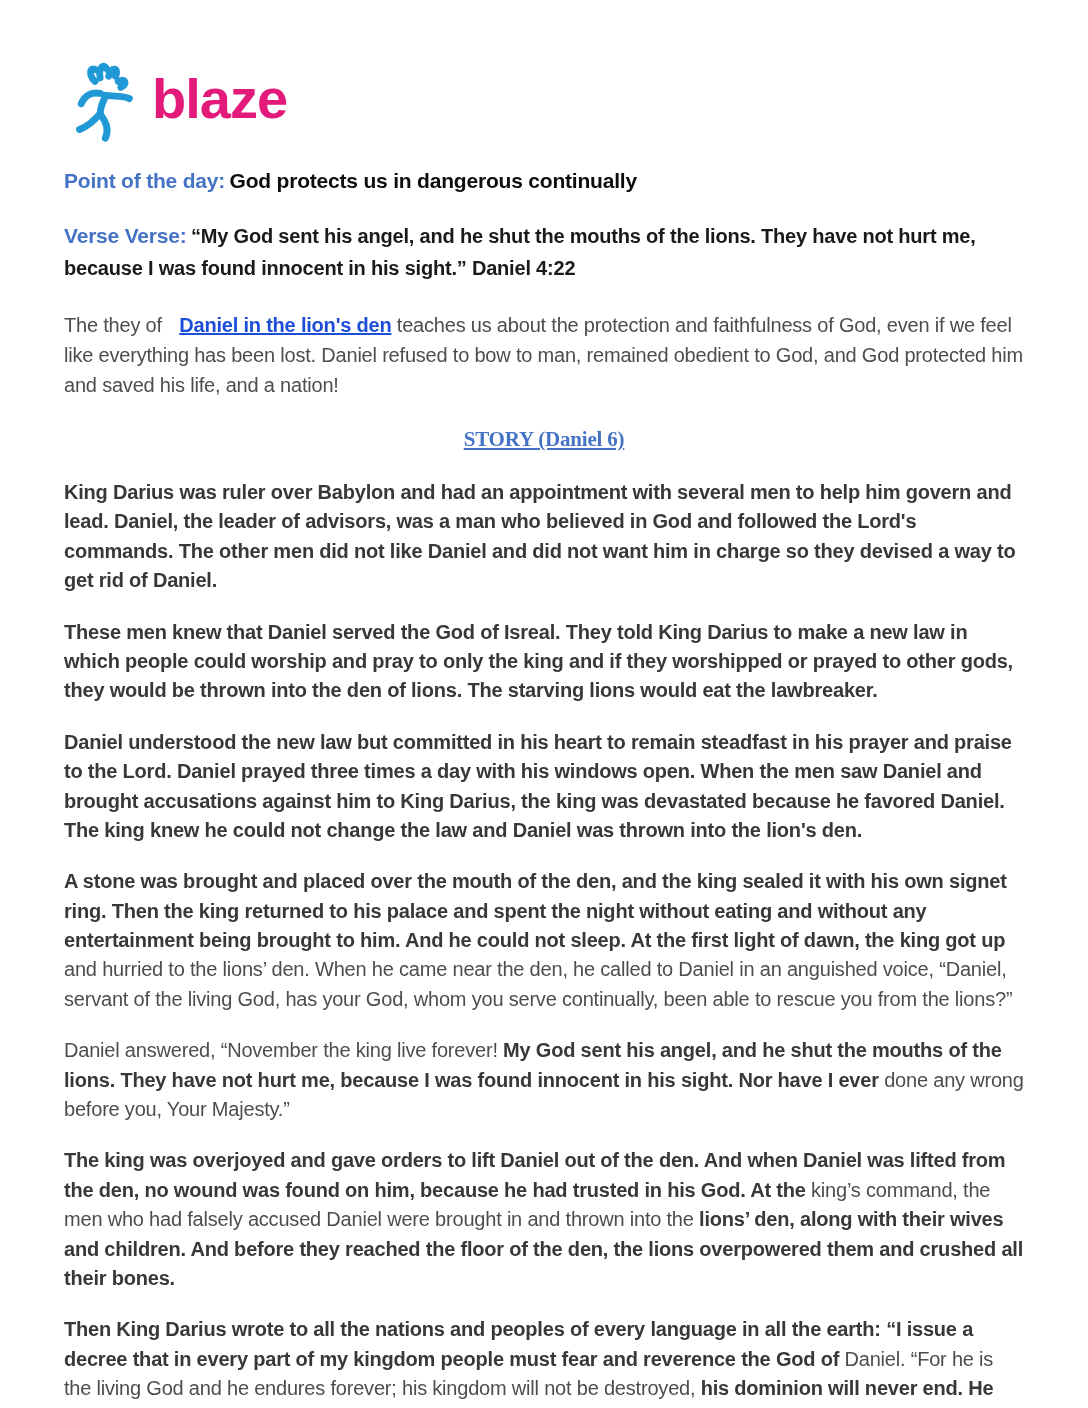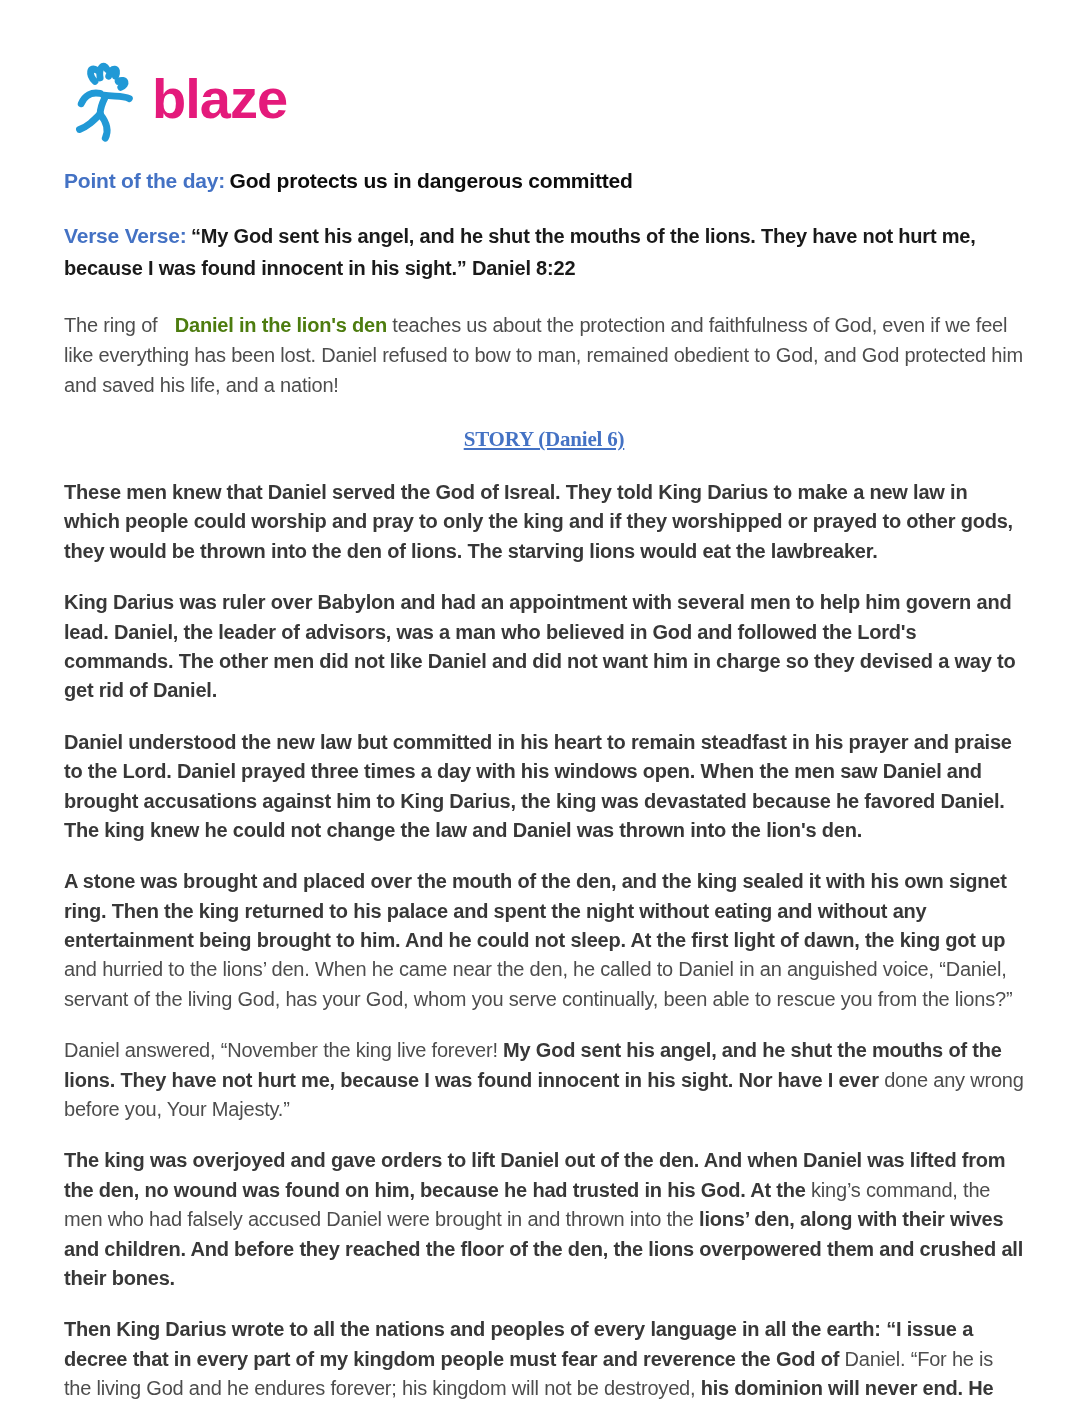--- a/index.html
+++ b/index.html
@@ -73,22 +73,23 @@
 
   
   .intro {
     color: #595959;
     font-size: 20px;
     line-height: 1.5;
     margin-bottom: 24px;
     letter-spacing: -0.2px;
   }
   .intro .seg-u {
-    color: #4d7c0f;
+    color: #1d4ed8;
     font-weight: 700;
+    text-decoration: underline;
     padding-left: 12px;
   }
 
   
   .story-heading {
     text-align: center;
     margin-bottom: 26px;
   }
   .story-heading span {
     color: #4472C4;
@@ -134,31 +135,31 @@
             <path d="M42 64 C34 72 28 78 18 82"></path>
 
             <path d="M42 64 C50 74 52 84 48 92"></path>
           </g>
         </svg>
       </span>
       <span class="logo-text">blaze</span>
     </div>
   </div>
 
-  <p class="line"><span class="label-blue">Point of the day:</span> <span class="pod-text">God protects us in dangerous committed</span></p>
+  <p class="line"><span class="label-blue">Point of the day:</span> <span class="pod-text">God protects us in dangerous continually</span></p>
 
-  <p class="line memory-verse"><span class="label-blue">Verse Verse:</span> <span class="mv-text">“My God sent his angel, and he shut the mouths of the lions. They have not hurt me, because I was found innocent in his sight.” Daniel 8:22</span></p>
+  <p class="line memory-verse"><span class="label-blue">Verse Verse:</span> <span class="mv-text">“My God sent his angel, and he shut the mouths of the lions. They have not hurt me, because I was found innocent in his sight.” Daniel 4:22</span></p>
 
-  <p class="intro"><span class="seg-r">The ring of </span><span class="seg-u">Daniel in the lion's den</span><span class="seg-r"> teaches us about the protection and faithfulness of God, even if we feel like everything has been lost. Daniel refused to bow to man, remained obedient to God, and God protected him and saved his life, and a nation!</span></p>
+  <p class="intro"><span class="seg-r">The they of </span><span class="seg-u">Daniel in the lion's den</span><span class="seg-r"> teaches us about the protection and faithfulness of God, even if we feel like everything has been lost. Daniel refused to bow to man, remained obedient to God, and God protected him and saved his life, and a nation!</span></p>
 
   <h2 class="story-heading"><span>STORY (Daniel 6)</span></h2>
 
   <section class="story-body" id="story-body">
+      <p><span class="seg-b">King Darius was ruler over Babylon and had an appointment with several men to help him govern and lead. Daniel, the leader of advisors, was a man who believed in God and followed the Lord's commands. The other men did not like Daniel and did not want him in charge so they devised a way to get rid of Daniel.</span></p>
       <p><span class="seg-b">These men knew that Daniel served the God of Isreal. They told King Darius to make a new law in which people could worship and pray to only the king and if they worshipped or prayed to other gods, they would be thrown into the den of lions. The starving lions would eat the lawbreaker.</span></p>
-      <p><span class="seg-b">King Darius was ruler over Babylon and had an appointment with several men to help him govern and lead. Daniel, the leader of advisors, was a man who believed in God and followed the Lord's commands. The other men did not like Daniel and did not want him in charge so they devised a way to get rid of Daniel.</span></p>
       <p><span class="seg-b">Daniel understood the new law but committed in his heart to remain steadfast in his prayer and praise to the Lord. Daniel prayed three times a day with his windows open. When the men saw Daniel and brought accusations against him to King Darius, the king was devastated because he favored Daniel. The king knew he could not change the law and Daniel was thrown into the lion's den.</span></p>
       <p><span class="seg-b">A stone was brought and placed over the mouth of the den, and the king sealed it with his own signet ring. Then the king returned to his palace and spent the night without eating and without any entertainment being brought to him. And he could not sleep. At the first light of dawn, the king got up </span><span class="seg-r">and hurried to the lions’ den. When he came near the den, he called to Daniel in an anguished voice, “Daniel, servant of the living God, has your God, whom you serve continually, been able to rescue you from the lions?”</span></p>
       <p><span class="seg-r">Daniel answered, “November the king live forever!  </span><span class="seg-b">My God sent his angel, and he shut the mouths of the lions. They have not hurt me, because I was found innocent in his sight. Nor have I ever </span><span class="seg-r">done any wrong before you, Your Majesty.”</span></p>
       <p><span class="seg-b">The king was overjoyed and gave orders to lift Daniel out of the den. And when Daniel was lifted from the den, no wound was found on him, because he had trusted in his God. At the </span><span class="seg-r">king’s command, the men who had falsely accused Daniel were brought in and thrown into the </span><span class="seg-b">lions’ den, along with their wives and children. And before they reached the floor of the den, the lions overpowered them and crushed all their bones.</span></p>
       <p><span class="seg-b">Then King Darius wrote to all the nations and peoples of every language in all the earth:  “I issue a decree that in every part of my kingdom people must fear and reverence the God of </span><span class="seg-r">Daniel. “For he is the living God and he endures forever; his kingdom will not be destroyed, </span><span class="seg-b">his dominion will never end. He rescues and he saves; he performs signs and wonders in the </span><span class="seg-r">heavens and on the earth. He has rescued Daniel from the power of the lions.”</span></p>
     </section>
 
 </div>
 
 </body></html>

